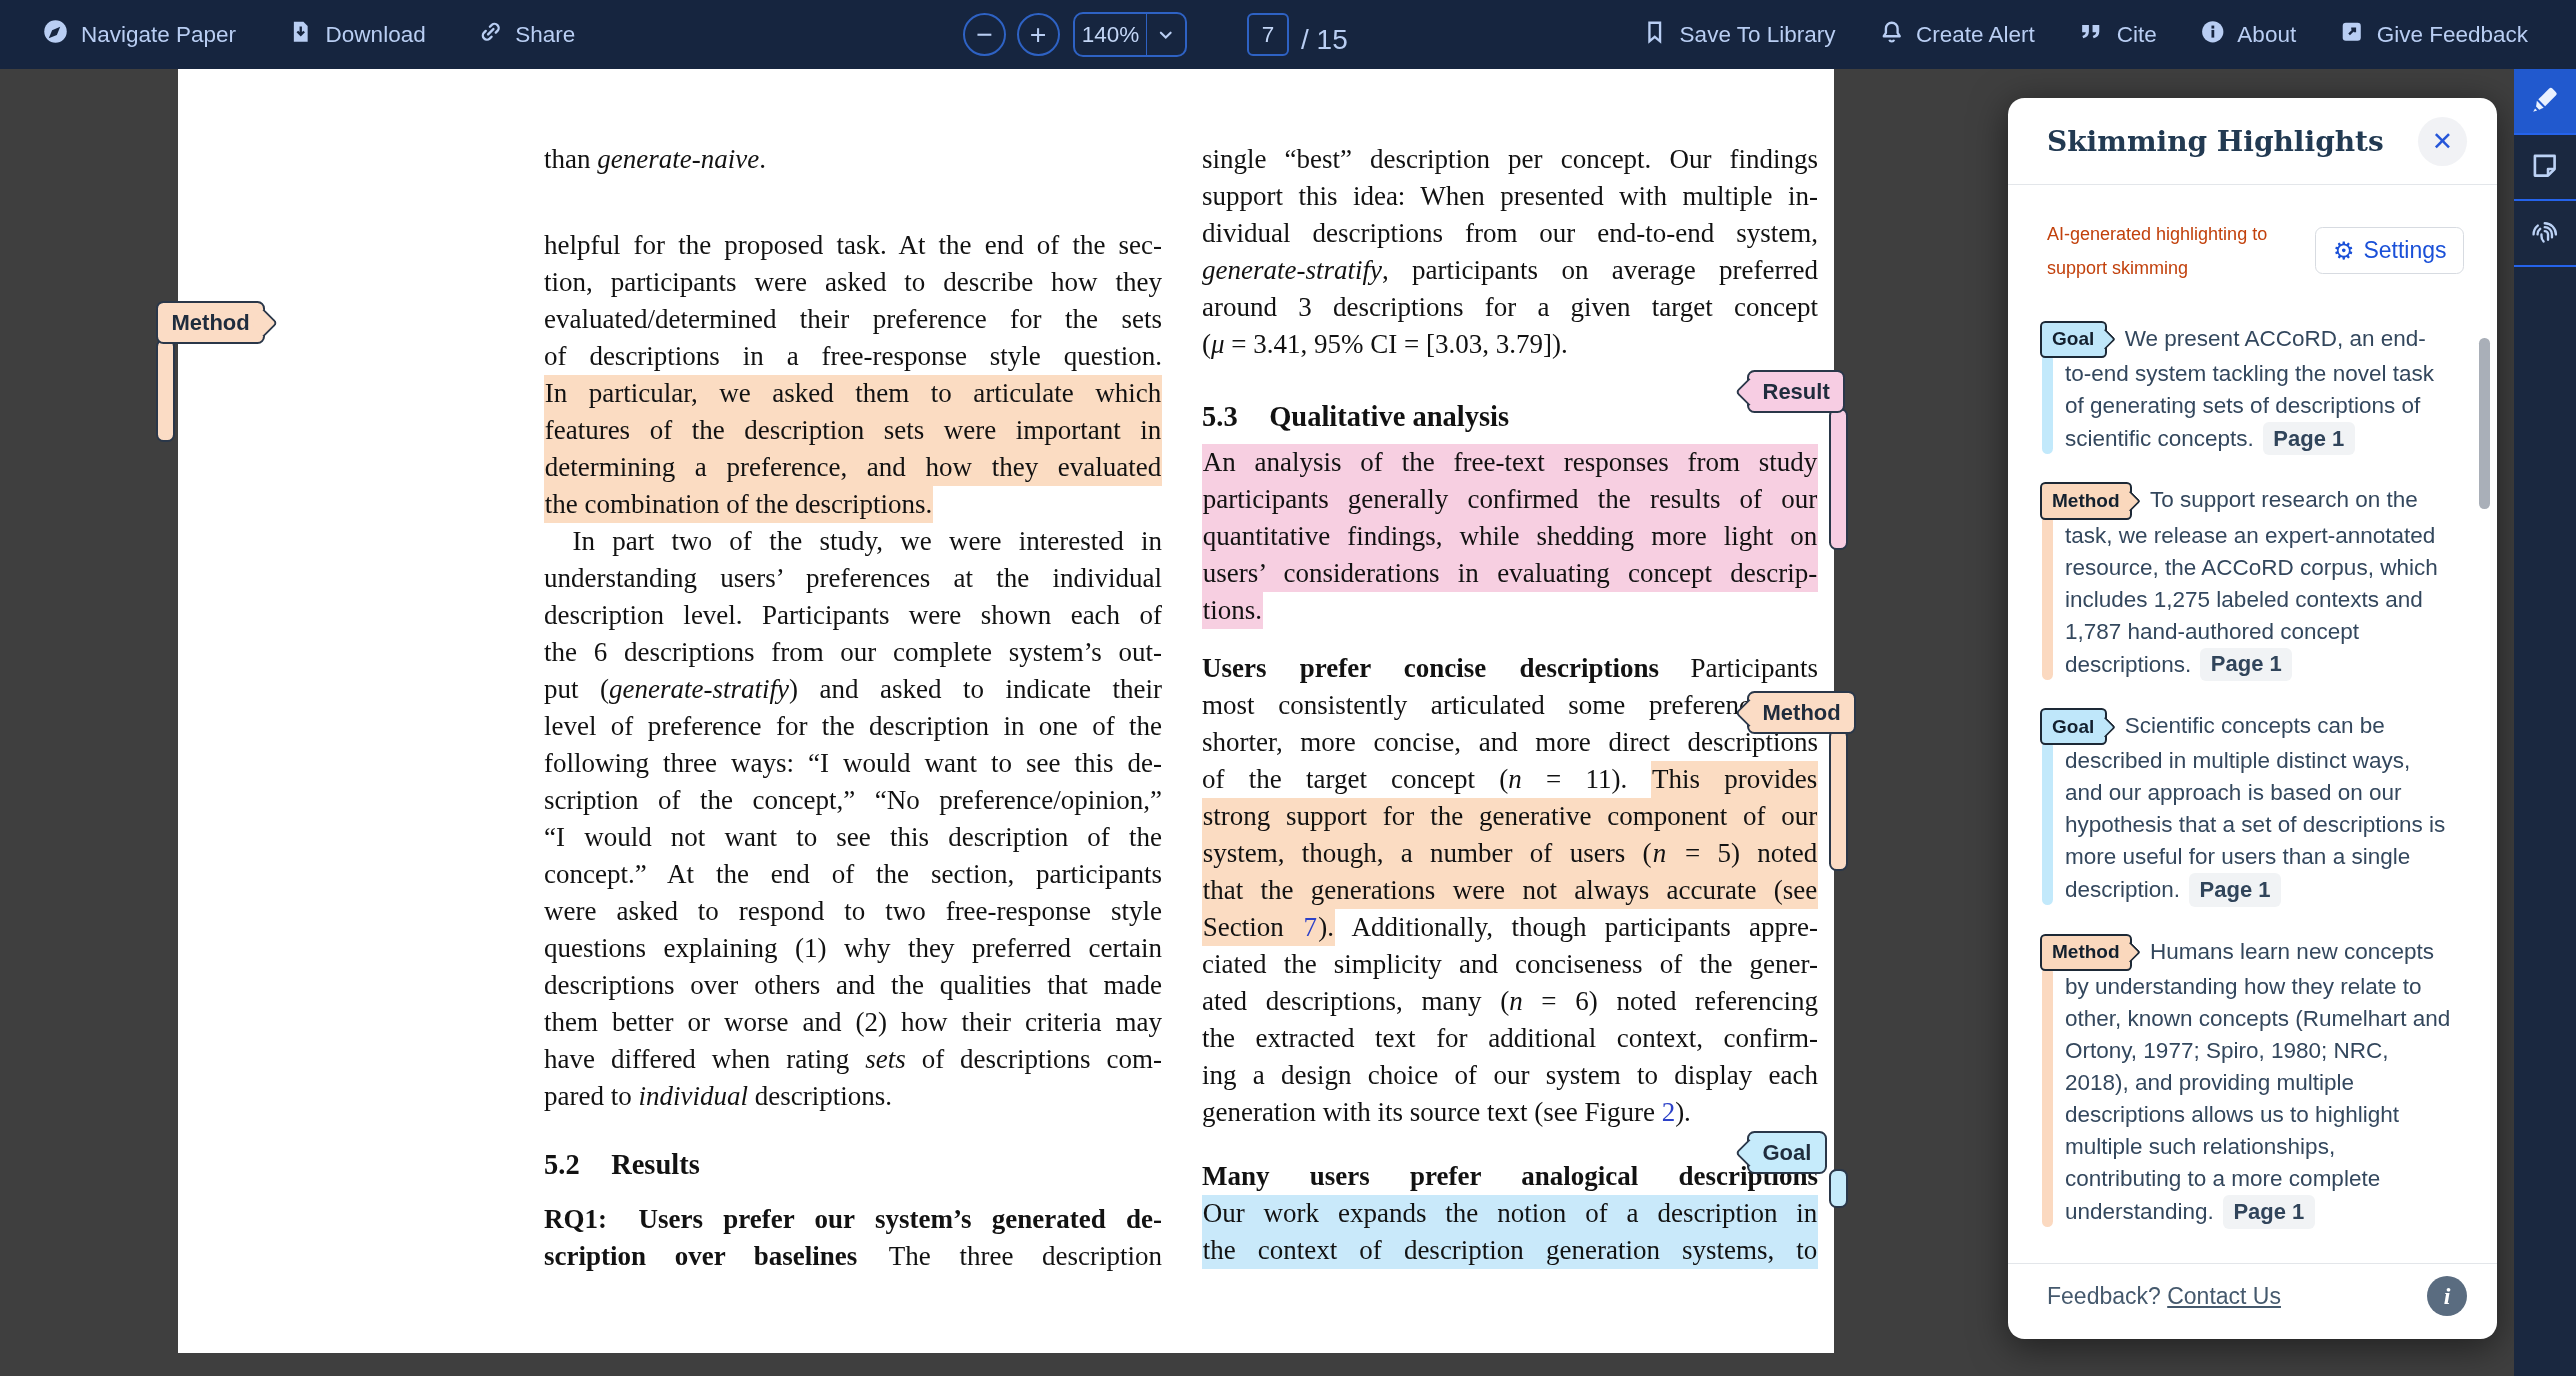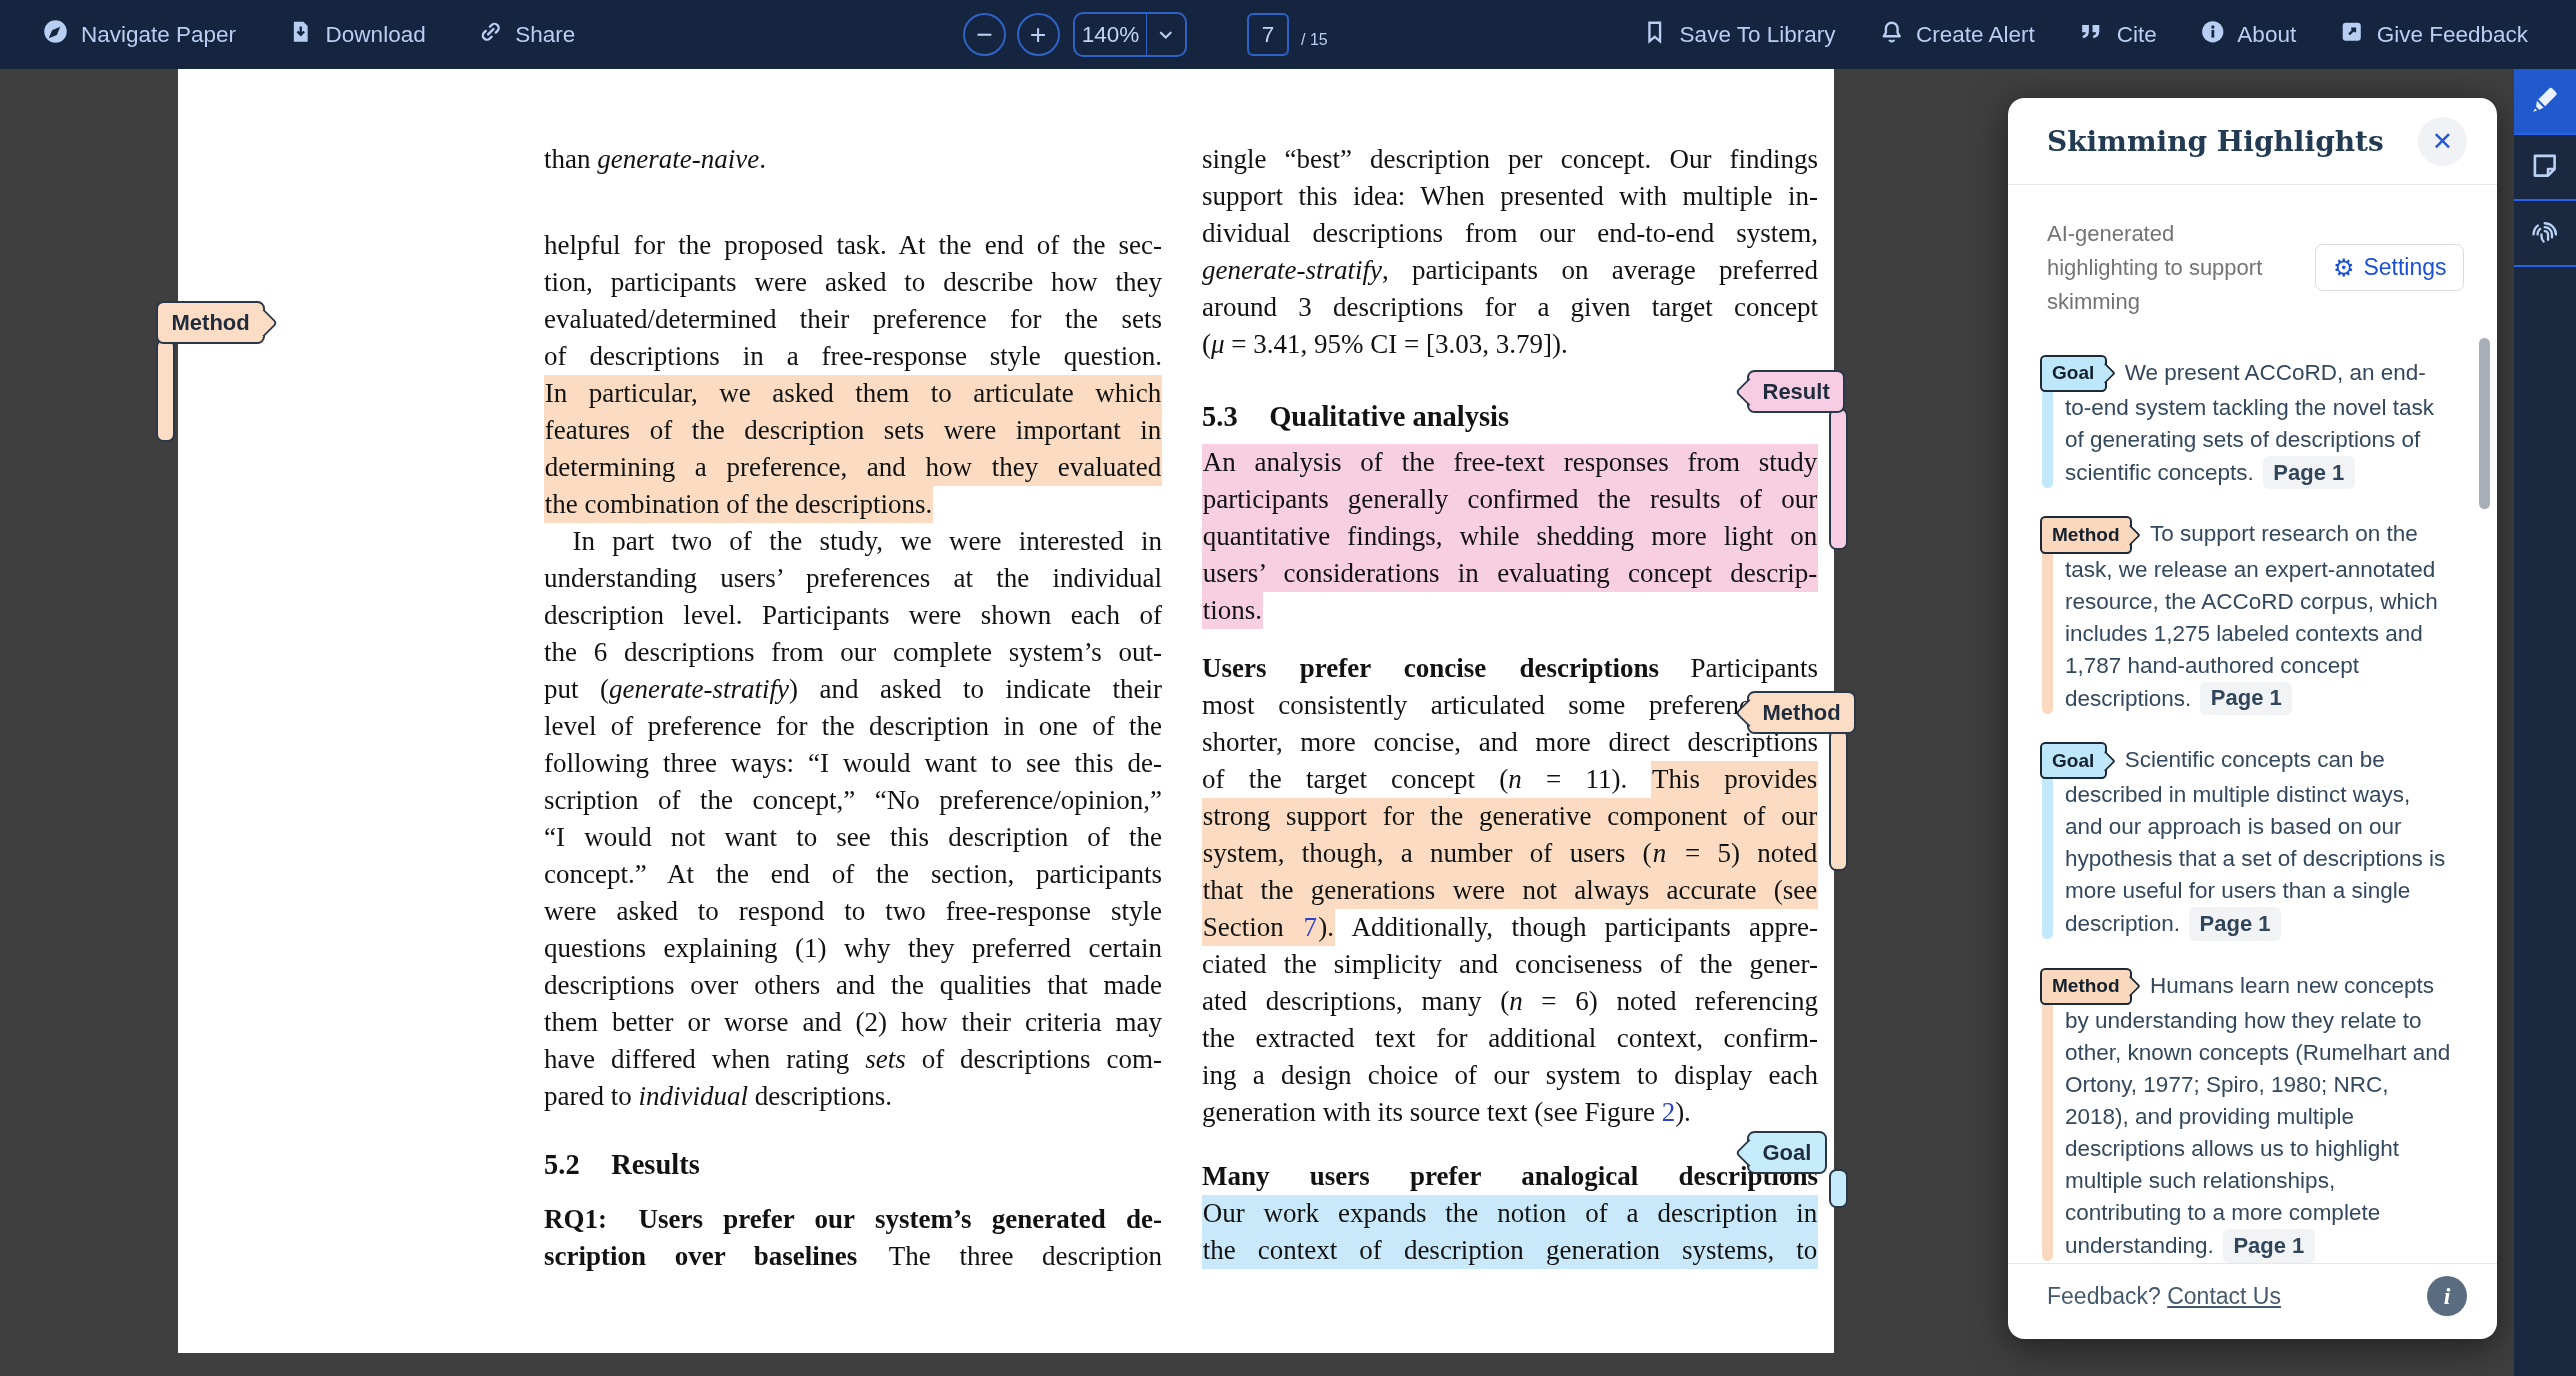--- a/index.html
+++ b/index.html
@@ -17,21 +17,21 @@
   .tb-item svg { flex:none; }
 
   .tb-center { position:absolute; left:963px; display:flex; align-items:center; }
   .zoom-circle { width:43px; height:43px; border-radius:50%; border:2.2px solid #2E62C4; color:#B9CEF3;
                  font-size:28.5px; line-height:1; display:flex; align-items:center; justify-content:center; margin-right:10.5px; }
   .zoom-box { width:114px; height:45px; border:2.2px solid #2E62C4; border-radius:10px; display:flex; align-items:center; margin-left:3px; }
   .zoom-value { flex:1; text-align:center; color:#C3D6F6; font-size:22.5px; }
   .zoom-caret { width:39px; height:100%; border-left:1.5px solid #2E62C4; display:flex; align-items:center; justify-content:center; }
   .page-box { width:42px; height:43px; border:2.2px solid #2E62C4; border-radius:6px; color:#C3D6F6; font-size:22.5px;
               display:flex; align-items:center; justify-content:center; margin-left:60px; }
-  .page-total { color:#B9CEF3; font-size:16px; margin-left:12px;margin-top:11px; }
+  .page-total { color:#B9CEF3; font-size:28px; margin-left:12px;margin-top:11px; }
 
   
   .side-strip { position:absolute; top:69px; right:0; bottom:0; width:62px; background:#1A2840; z-index:38; }
   .side-btn { width:62px; height:66px; display:flex; align-items:center; justify-content:center;
               color:#BCD2F5; border-bottom:2.2px solid #2563EB; cursor:pointer; }
   .side-btn.active { background:#2159CE; color:#EAF1FF; }
 
   
   .page { position:absolute; left:178px; top:69px; width:1656px; height:1284px; background:#FFFFFF; z-index:1; }
   .pcol { position:absolute; top:72px; }
@@ -66,21 +66,21 @@
 
   
   .panel { position:absolute; left:2008px; top:98px; width:489px; height:1241px; background:#fff;
            border-radius:16.5px; box-shadow:0 7.5px 37px rgba(0,0,0,.5); z-index:30; display:flex; flex-direction:column; }
   .panel-header { flex:none; height:87px; border-bottom:1.5px solid #E3E6EA; display:flex; align-items:center;
                   justify-content:space-between; padding:0 30px 0 39px; }
   .panel-title { font-family:"DejaVu Serif", serif; font-weight:600; font-size:28px; color:#223A52; }
   .close-btn { width:49px; height:49px; border-radius:50%; background:#F1F2F5; color:#2656D9; font-size:25.5px;
                display:flex; align-items:center; justify-content:center; cursor:pointer; }
   .panel-info { flex:none; display:flex; justify-content:space-between; align-items:center; padding:31.5px 33px 18px 39px; }
-  .info-text { font-size:22px; line-height:34px; color:#737373; width:232px; }
+  .info-text { font-size:18px; line-height:34px; color:#c2410c; width:232px; }
   .settings-btn { display:flex; align-items:center; gap:9px; border:1.5px solid #D7DBE1; border-radius:7.5px;
                   background:#fff; color:#1A50D8; font-size:23px; padding:9px 16.5px; cursor:pointer; }
   .gear { font-family:"DejaVu Sans", sans-serif; font-size:24px; line-height:1; }
   .panel-list { flex:1; overflow:hidden; padding:18px 27px 0 0; position:relative; }
   .hitem { position:relative; padding-left:57px; margin-bottom:27px; }
   .accent { position:absolute; left:34px; top:33px; bottom:1.5px; width:10.5px; border-radius:6px; }
   .accent.goal { background:#C2E9FB; }
   .accent.method { background:#FBD9C0; }
   .hitem-text { font-size:22.5px; line-height:32px; color:#33475D; width:386px; }
   .badge { display:inline-flex; position:relative; background:var(--bg); border:2.2px solid #1D2936; border-radius:5.2px;

